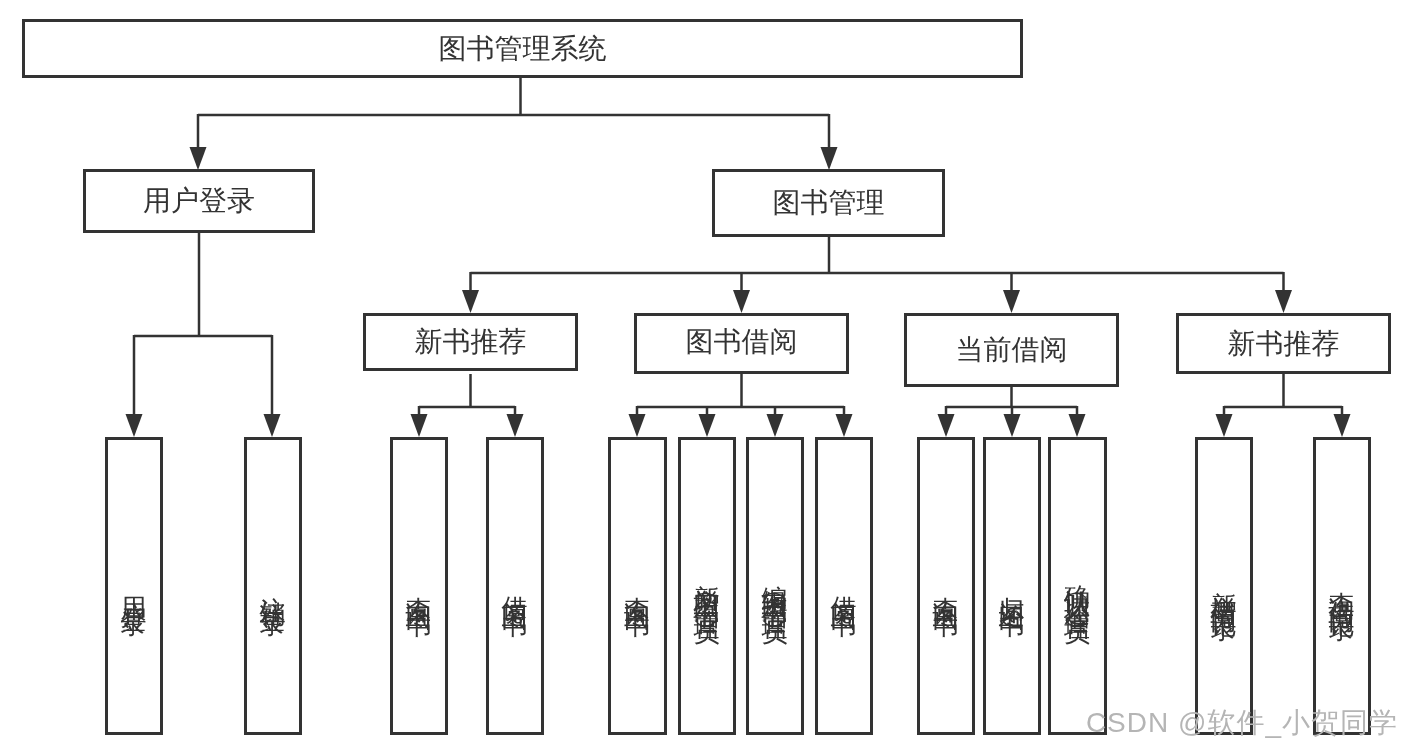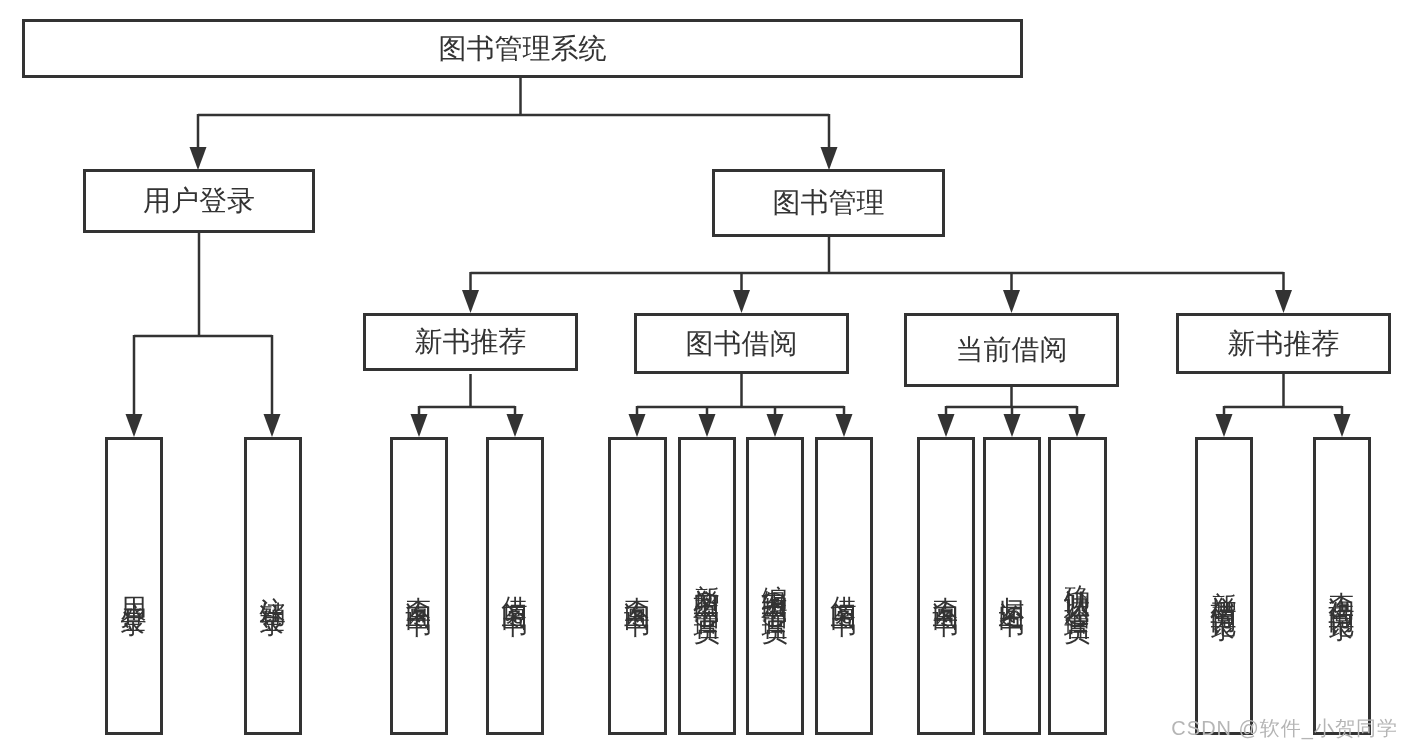--- a/index.html
+++ b/index.html
@@ -35,21 +35,21 @@
   .node.leaf{
     writing-mode:vertical-rl;
     text-orientation:mixed;
     font-size:26px;
     letter-spacing:5px;
     white-space:normal;
   }
   .watermark{
     position:absolute;
     right:7px;bottom:5px;
-    font-size:20px;
+    font-size:28px;
     color:var(--watermark);
     letter-spacing:1px;
     z-index:5;
     pointer-events:none;
   }
 </style>
 </head>
 <body>
 
 <div class="canvas">
@@ -115,21 +115,21 @@
     <line class="cl" x1="1342" y1="406" x2="1342" y2="417"></line>
     <path class="ar" d="M1333.5,414 L1350.5,414 L1342,437 Z"></path>
   </svg>
 
   <div class="node" style="left:22px;top:13px;width:1001px;height:59px;margin-top:6px;">图书管理系统</div>
 
   <div class="node" style="left:83px;top:169px;width:232px;height:64px;">用户登录</div>
   <div class="node" style="left:712px;top:169px;width:233px;height:68px;text-align:center;">图书管理</div>
 
   <div class="node" style="left:363px;top:313px;width:215px;height:58px;">新书推荐</div>
-  <div class="node" style="left:634px;top:313px;width:215px;height:61px;">图书借阅</div>
+  <div class="node" style="left:634px;top:313px;width:215px;height:61px;font-family:Liberation Mono, monospace;">图书借阅</div>
   <div class="node" style="left:904px;top:313px;width:215px;height:74px;">当前借阅</div>
   <div class="node" style="left:1176px;top:313px;width:215px;height:61px;">新书推荐</div>
 
   <div class="node leaf" style="left:105px;top:437px;width:58px;height:298px;">用户登录</div>
   <div class="node leaf" style="left:244px;top:437px;width:58px;height:298px;">注销登录</div>
 
   <div class="node leaf" style="left:390px;top:437px;width:58px;height:298px;">查询图书</div>
   <div class="node leaf" style="left:486px;top:437px;width:58px;height:298px;">借阅图书</div>
 
   <div class="node leaf" style="left:608px;top:437px;width:59px;height:298px;">查询图书</div>

